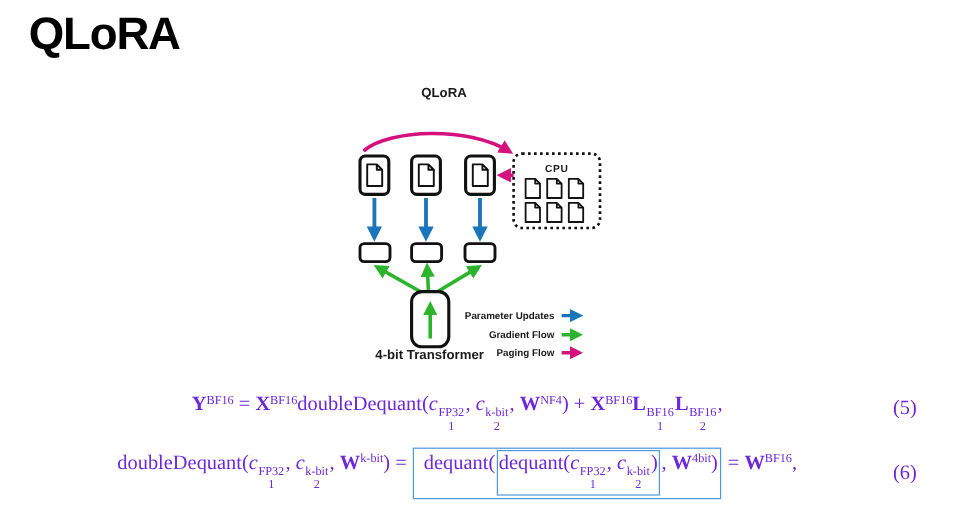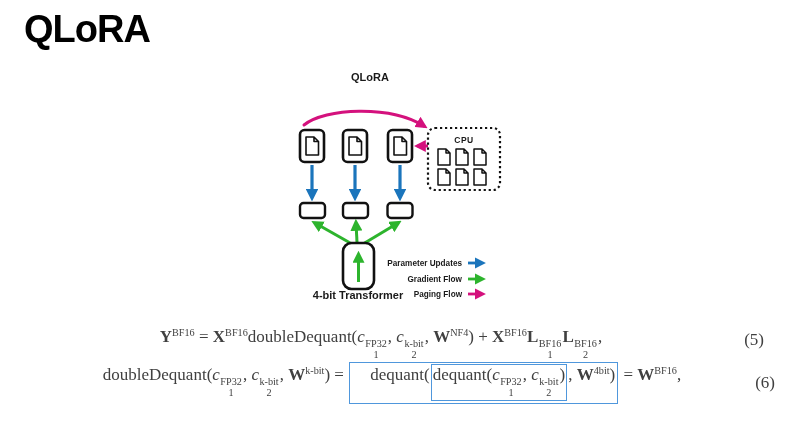--- a/index.html
+++ b/index.html
@@ -9,29 +9,29 @@
   .slide-title{position:absolute;left:24px;top:8px;margin:0;font-size:38px;font-weight:bold;
        color:#000;letter-spacing:-1px;font-family:"Liberation Sans","DejaVu Sans",sans-serif;}
   svg{position:absolute;left:280px;top:62px;}
   svg text{font-family:"Liberation Sans","DejaVu Sans",sans-serif;fill:#1a1a1a;}
   .diag-title{font-size:11px;font-weight:bold;}
   .cpu-label{font-size:8.5px;font-weight:bold;letter-spacing:0.5px;}
   .tf-label{font-size:11px;font-weight:600;}
   .legend-label{font-size:8.2px;font-weight:600;}
 
   
-  .eq{position:absolute;left:0;width:762px;text-align:center;color:#404040;
+  .eq{position:absolute;left:0;width:762px;text-align:center;color:#6d28d9;
       font-family:"Liberation Serif","DejaVu Serif",serif;font-size:17px;line-height:1.15;}
   .eq-num{position:absolute;right:-2px;}
   .mb{font-weight:bold;}
   .mi{font-style:italic;}
   .eq sup{font-size:60%;line-height:0;vertical-align:0.55em;}
   .mss{display:inline-flex;flex-direction:column;align-items:center;font-size:60%;
        line-height:1.05;vertical-align:-0.5em;margin:0 1px 0 0.5px;}
-  .bluebox{display:inline-block;border:1.6px solid #4f97dc;padding:1px 2px 2px 20px;margin:0 1px;}
+  .bluebox{display:inline-block;border:1.6px solid #4f97dc;padding:1px 2px 2px 8px;margin:0 1px;}
   .bluebox .bluebox{padding:0 1px 1px 1px;}
 </style>
 </head>
 <body>
 
 <div class="slide">
 
   <h1 class="slide-title">QLoRA</h1>
 
   <svg width="245" height="252" viewBox="0 0 245 252">
@@ -119,21 +119,21 @@
         </span><span>, </span><span class="mb">W</span><sup>NF4</sup><span>) + </span><span class="mb">X</span><sup>BF16</sup><span class="mb">L</span><span class="mss">
           <span>BF16</span>
           <span>1</span>
         </span><span class="mb">L</span><span class="mss">
           <span>BF16</span>
           <span>2</span>
         </span><span>,</span></span>
     <span class="eq-num" style="top:3px;">(5)</span>
   </div>
 
-  <div class="eq" style="top:362px;margin-left:11px;">
+  <div class="eq" style="top:373px;">
     <span><span>doubleDequant(</span><span class="mi">c</span><span class="mss">
           <span>FP32</span>
           <span>1</span>
         </span><span>, </span><span class="mi">c</span><span class="mss">
           <span>k-bit</span>
           <span>2</span>
         </span><span>, </span><span class="mb">W</span><sup>k-bit</sup><span>) = </span><span class="bluebox"><span>dequant(</span><span class="bluebox"><span>dequant(</span><span class="mi">c</span><span class="mss">
               <span>FP32</span>
               <span>1</span>
             </span><span>, </span><span class="mi">c</span><span class="mss">

